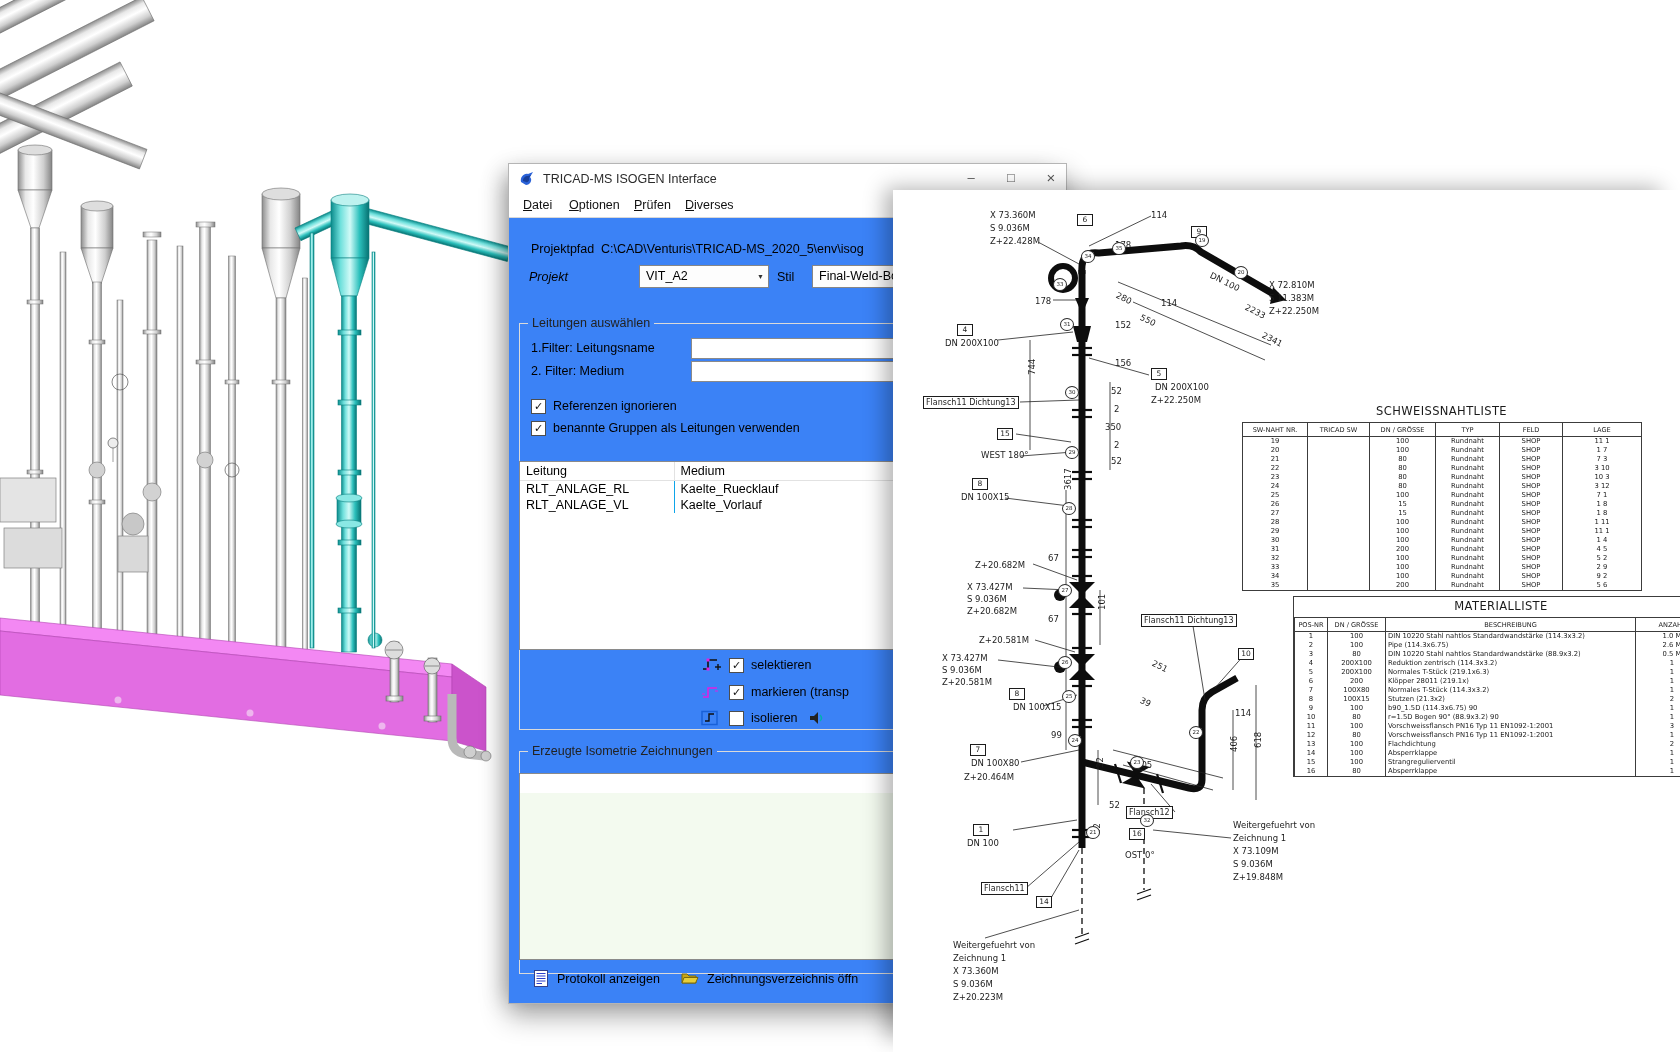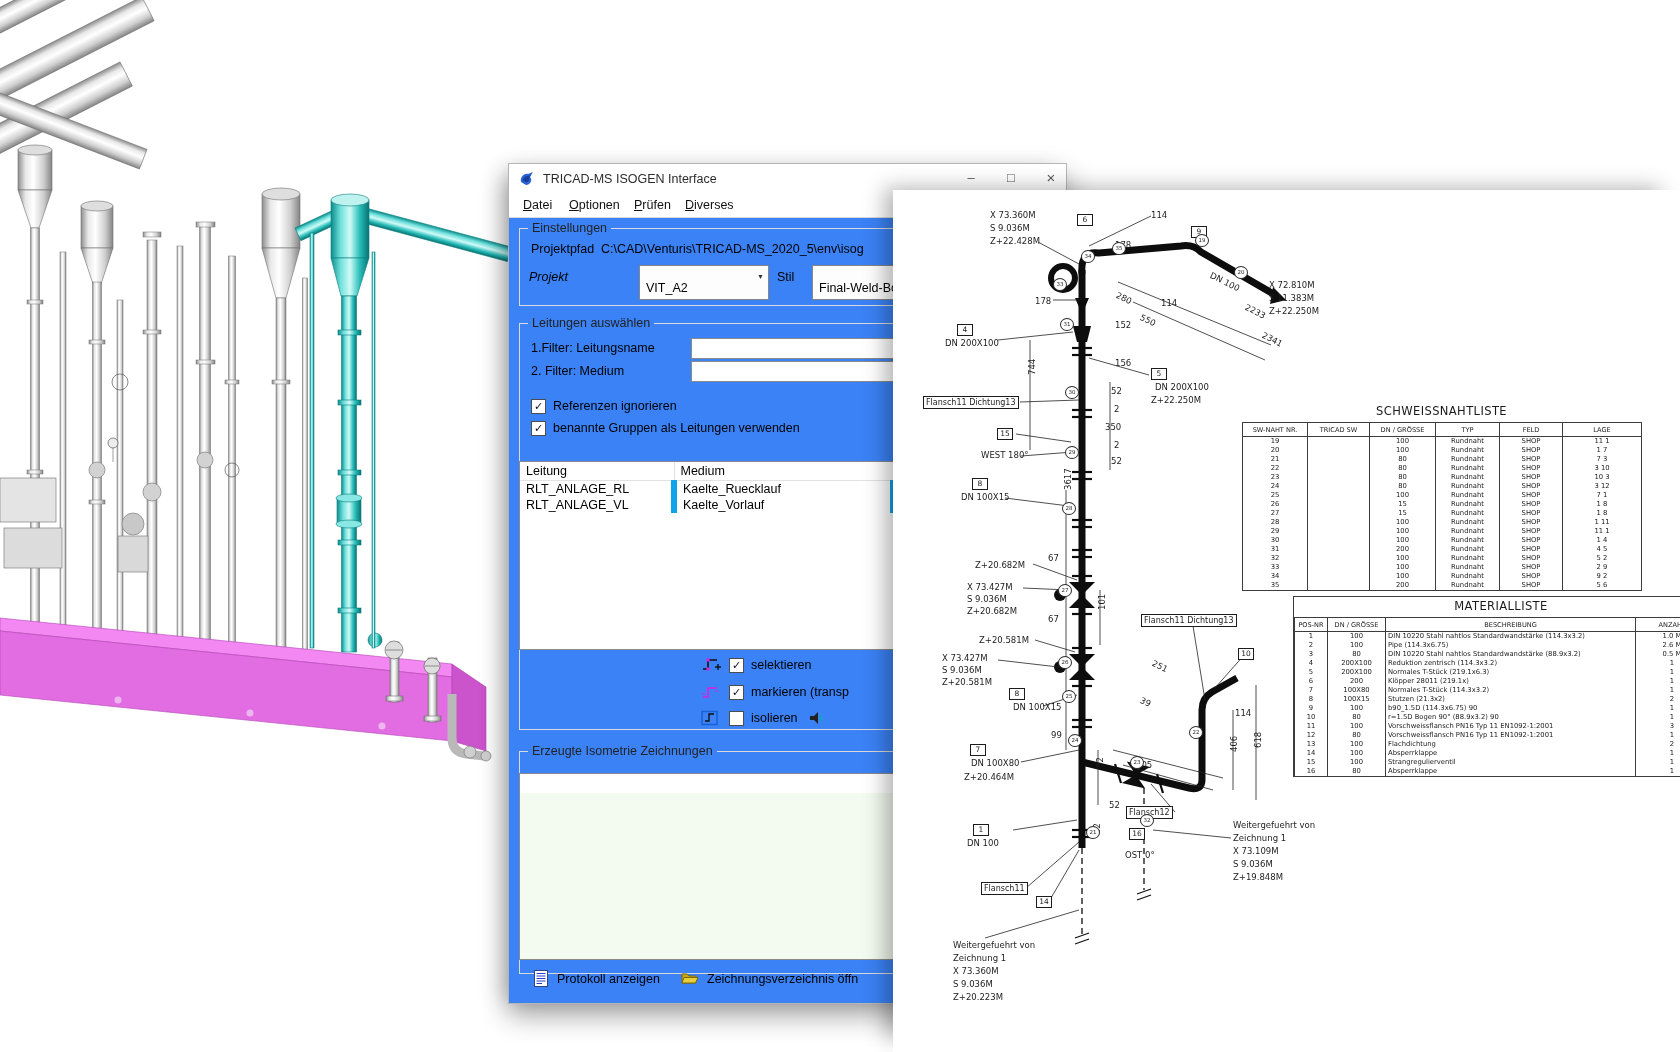--- a/index.html
+++ b/index.html
@@ -16,30 +16,30 @@
   #menubar{position:absolute;left:0;top:30px;width:100%;height:23px;background:#fff;border-bottom:1px solid #d8d8d8;}
   .menu-item{position:absolute;top:0;height:22px;line-height:22px;font-size:12.5px;color:#111;padding:0 8px;}
   .menu-item::first-letter{text-decoration:underline;}
   fieldset{position:absolute;margin:0;padding:0;border:1px solid #dadada;background:transparent;}
   legend{margin-left:8px;padding:0 4px;font-size:12.5px;color:#222;}
   .lbl{position:absolute;font-size:12.5px;color:#000;white-space:nowrap;}
   .val{position:absolute;font-size:12.5px;color:#000;white-space:nowrap;overflow:hidden;}
   .tin{position:absolute;height:19px;border:1px solid #8a8a8a;background:#fff;font-size:12.5px;padding:0 4px;
        font-family:"Liberation Sans",sans-serif;}
   .combo{position:absolute;height:21px;border:1px solid #868686;background:#fdfdfd;font-size:12.5px;
-         line-height:21px;padding:12px 18px 0 6px;white-space:nowrap;overflow:hidden;}
+         line-height:21px;padding:0 18px 0 6px;white-space:nowrap;overflow:hidden;}
   .combo .arr{position:absolute;right:4px;top:0;font-size:7px;line-height:21px;color:#333;}
   .cb{position:absolute;width:13px;height:13px;border:1px solid #4d4d4d;background:#fff;font-size:11px;
       line-height:12px;text-align:center;color:#111;}
   .wlist{position:absolute;border:1px solid #8a8a8a;background:#fff;overflow:hidden;}
   table.listtbl{border-collapse:collapse;width:100%;table-layout:fixed;}
   table.listtbl th{font-weight:normal;text-align:left;font-size:12.5px;height:18px;padding:0 6px;
       border-bottom:1px solid #e2e2e2;border-right:1px solid #e2e2e2;background:#fff;}
   table.listtbl th:last-child{border-right:none;}
-  table.listtbl td{font-size:12.5px;height:16px;padding:0 6px;border-right:6px solid #0ea5e9;white-space:nowrap;}
+  table.listtbl td{font-size:12.5px;height:16px;padding:0 6px;border-right:1px solid #0ea5e9;white-space:nowrap;}
   #isobtn{position:absolute;border:1px solid #9f9f9f;background:#e9e9e9;display:flex;align-items:center;
           gap:10px;padding:0 12px;font-size:12.5px;}
   .optrow-icon{position:absolute;width:20px;height:17px;}
   #footer .ic{position:absolute;}
   
   #isopanel{position:absolute;left:893px;top:190px;width:787px;height:862px;background:#fff;overflow:hidden;
             box-shadow:-14px -8px 20px -6px rgba(0,0,0,.30);}
   #iso-label-layer{position:absolute;left:0;top:0;width:100%;height:100%;
                    font-family:"DejaVu Sans",sans-serif;color:#1c1c1c;}
   .iso-label{position:absolute;font-size:8.5px;white-space:nowrap;transform-origin:left top;}
@@ -208,23 +208,20 @@
       <span class="winbtn" style="left:523px;font-size:15px;">×</span>
     </div>
     <div id="menubar">
       <span class="menu-item" style="left:6px;">Datei</span>
       <span class="menu-item" style="left:52px;">Optionen</span>
       <span class="menu-item" style="left:117px;">Prüfen</span>
       <span class="menu-item" style="left:168px;">Diverses</span>
       <span class="menu-item" style="left:498px;">Hilfe</span>
     </div>
 
-    <fieldset style="left:10px;top:57px;width:430px;height:83px;">
-      <legend>Einstellungen</legend>
-    </fieldset>
     <span class="lbl" style="left:22px;top:78px;text-align:right;">Projektpfad</span>
     <span class="val" style="left:92px;top:78px;width:290px;">C:\CAD\Venturis\TRICAD-MS_2020_5\env\isog</span>
     <span class="lbl" style="left:20px;top:106px;font-style:italic;">Projekt</span>
     <div class="combo" style="left:130px;top:101px;width:104px;">
       <span>VIT_A2</span>
       <span class="arr">▼</span>
     </div>
     <span class="lbl" style="left:268px;top:106px;">Stil</span>
     <div class="combo" style="left:303px;top:101px;width:160px;">
       <span>Final-Weld-Bo</span>

